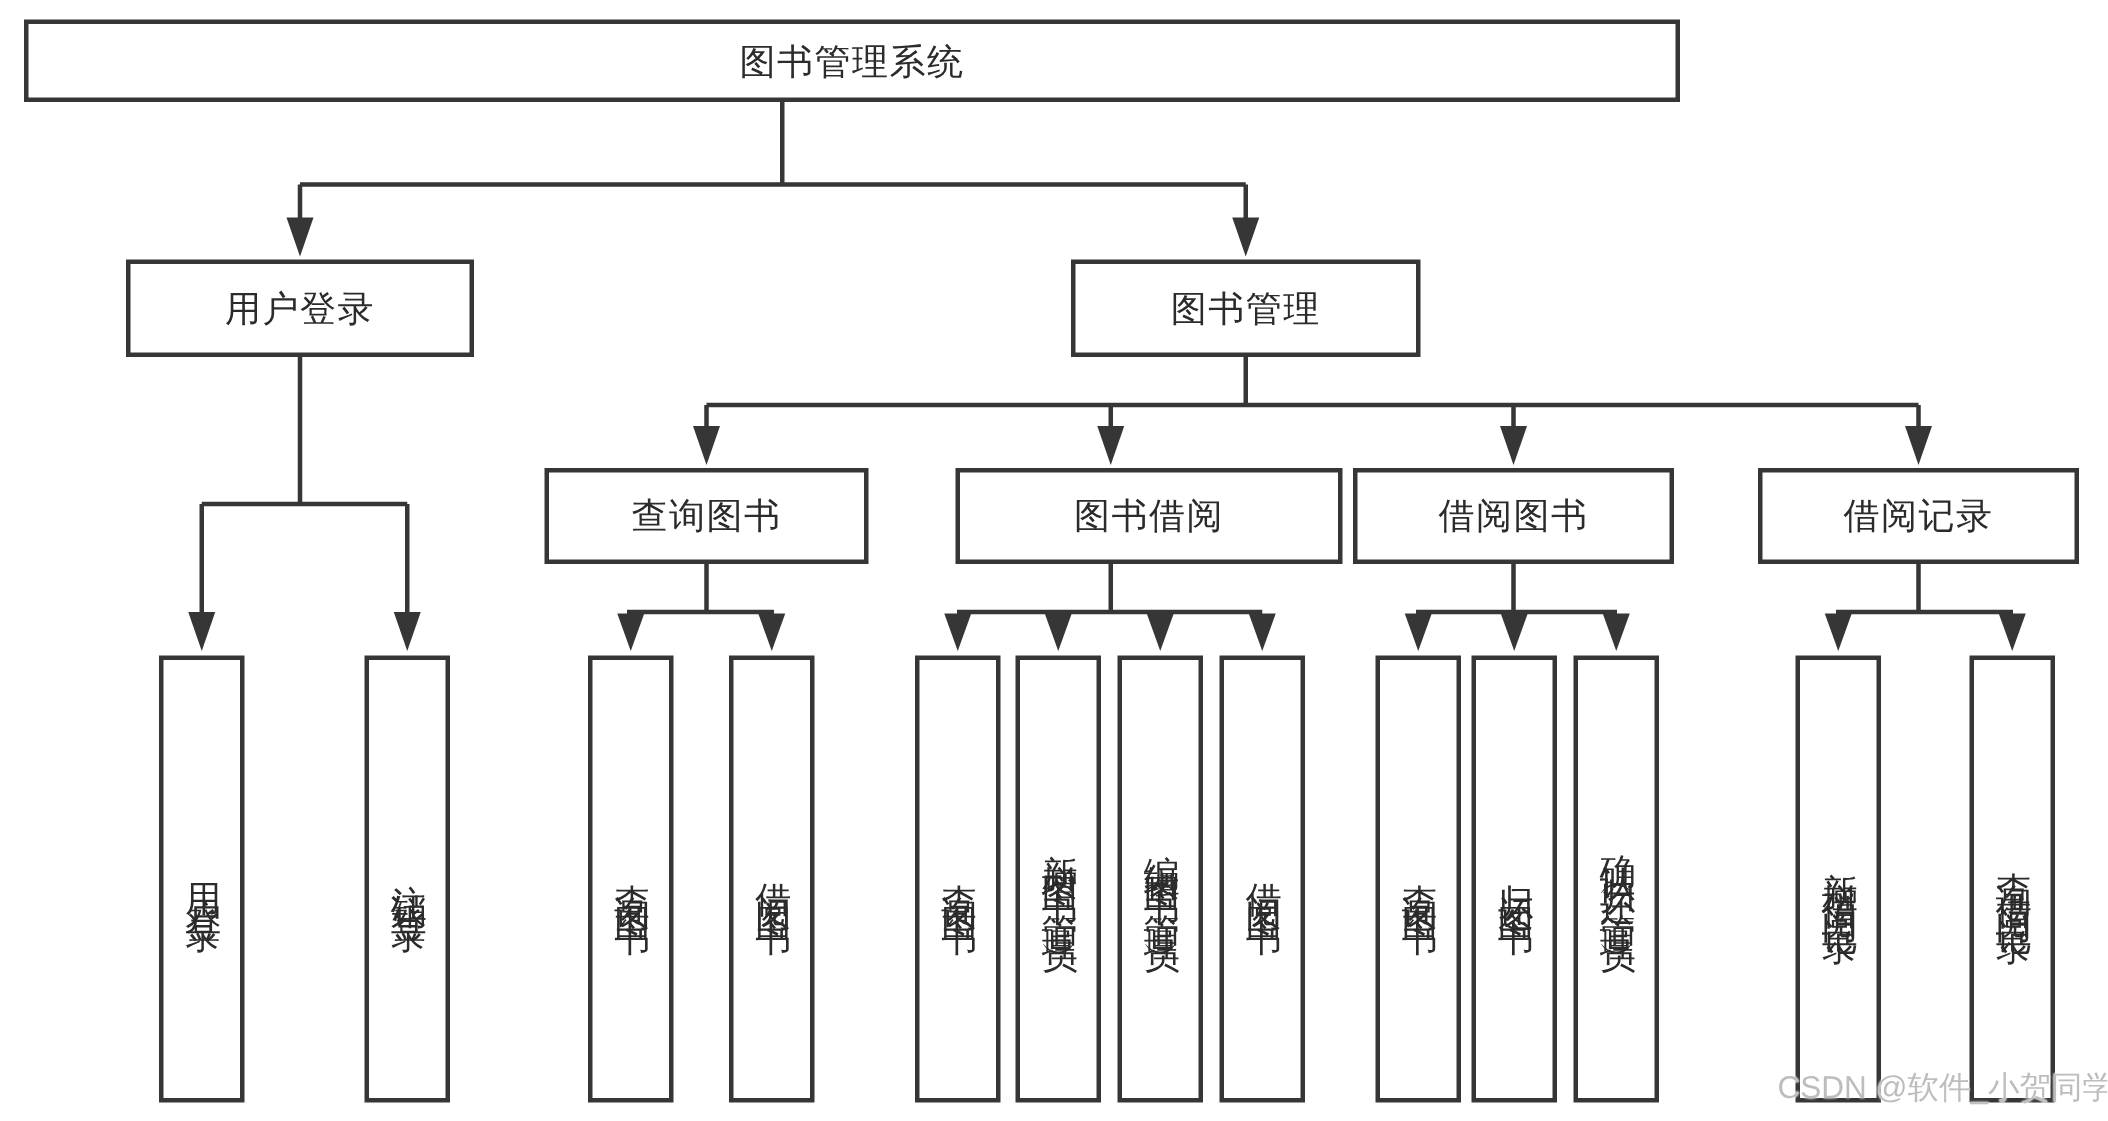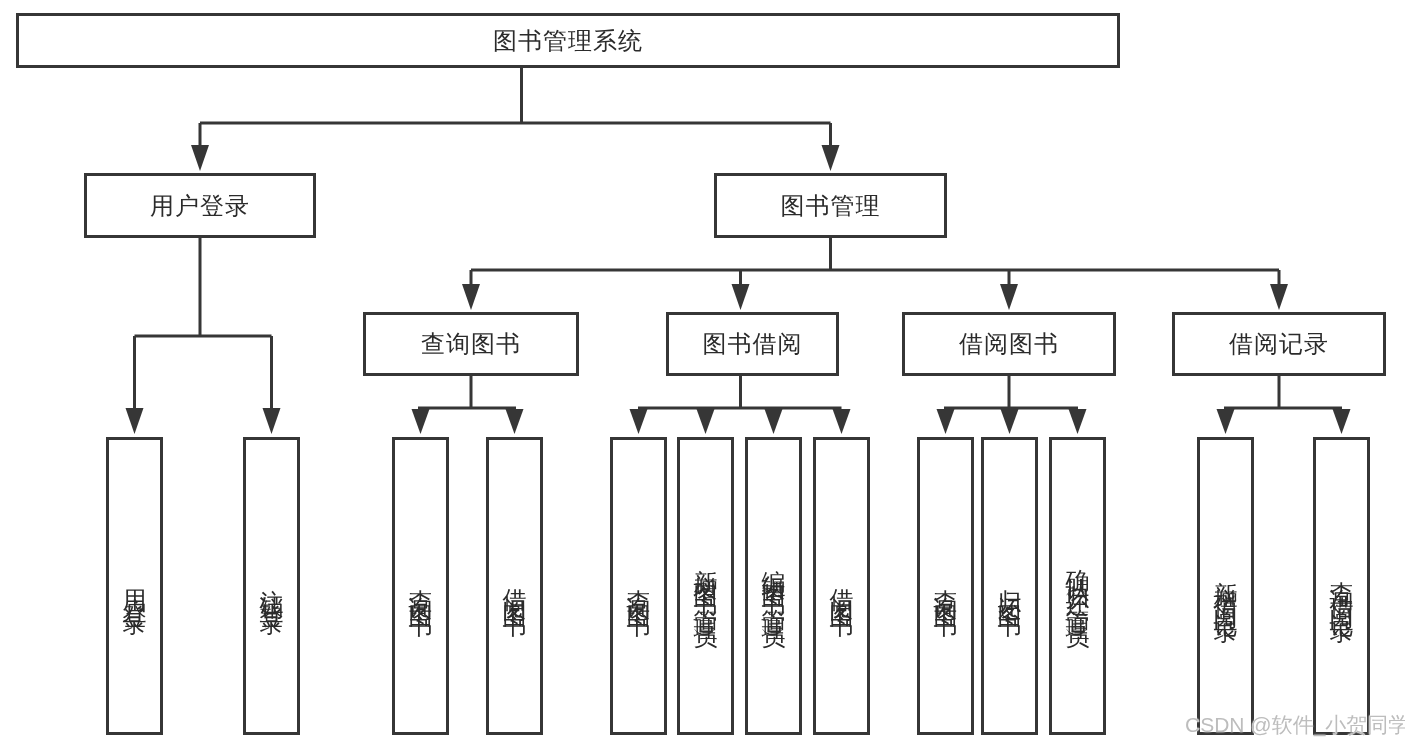--- a/index.html
+++ b/index.html
@@ -102,21 +102,21 @@
   <div class="box" style="left:84px; top:173px; width:232px; height:65px;">
     <span class="lbl">用户登录</span>
   </div>
   <div class="box" style="left:714px; top:173px; width:233px; height:65px;">
     <span class="lbl">图书管理</span>
   </div>
 
   <div class="box" style="left:363px; top:312px; width:216px; height:64px;">
     <span class="lbl">查询图书</span>
   </div>
-  <div class="box" style="left:666px; top:312px; width:173px; height:64px;">
+  <div class="box" style="left:637px; top:312px; width:258px; height:64px;">
     <span class="lbl">图书借阅</span>
   </div>
   <div class="box" style="left:902px; top:312px; width:214px; height:64px;">
     <span class="lbl">借阅图书</span>
   </div>
   <div class="box" style="left:1172px; top:312px; width:214px; height:64px;">
     <span class="lbl">借阅记录</span>
   </div>
 
   <div class="box leaf" style="left:106px; top:437px; width:57px; height:298px;">

